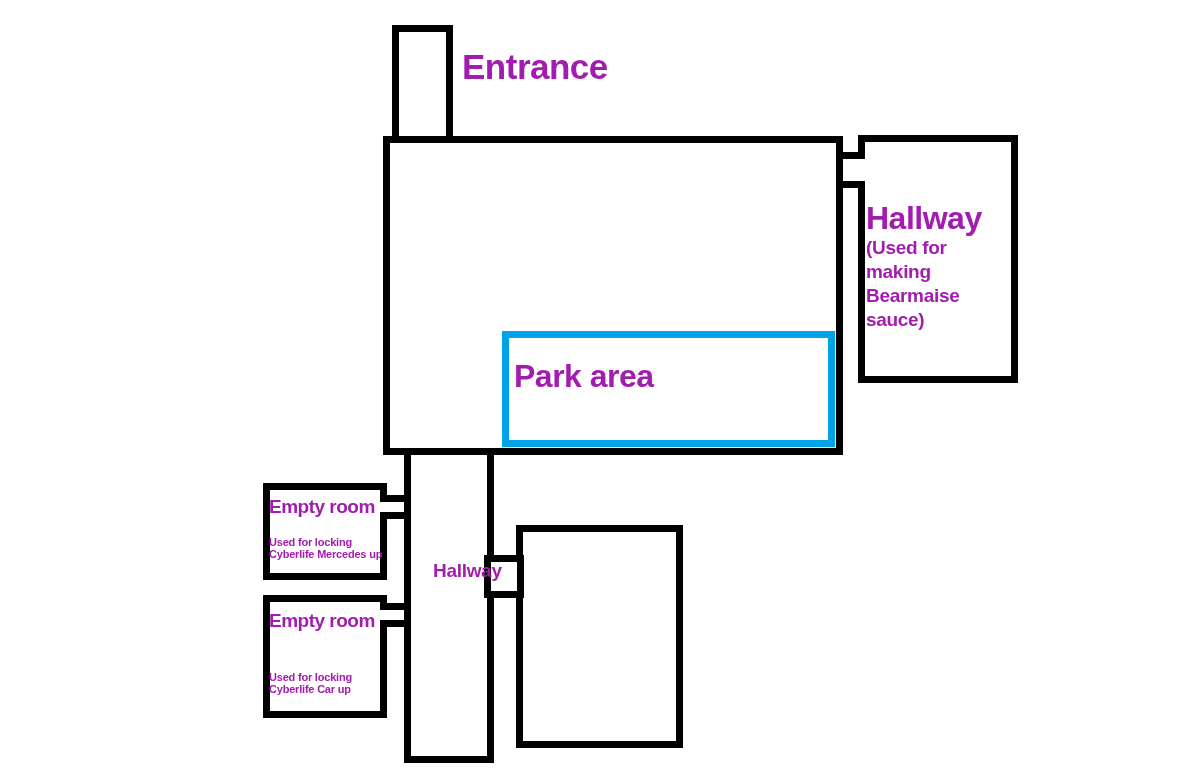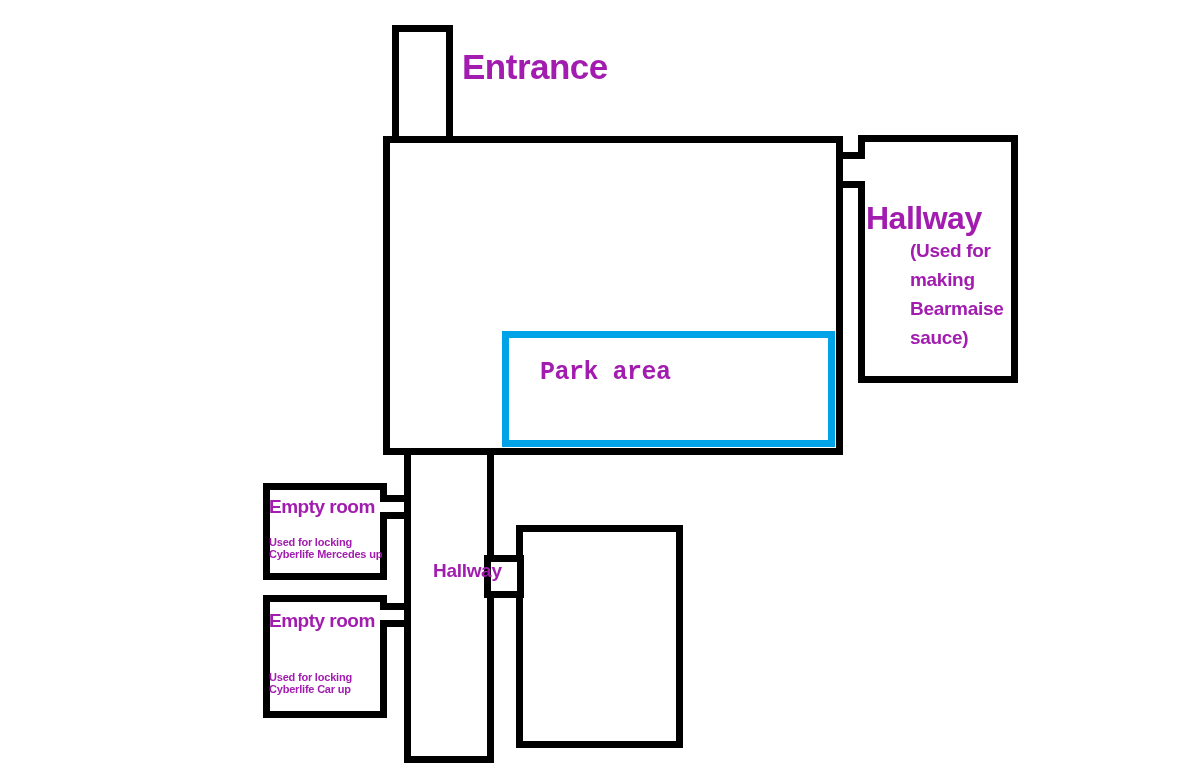--- a/index.html
+++ b/index.html
@@ -63,22 +63,22 @@
   #empty-room-2      { left: 263px; top: 595px; width: 124px; height: 123px; }
   
   #door-main-kitchen   { left: 843px; top: 152px; width: 22px; height: 36px; }
   #door-empty1-hallway { left: 380px; top: 495px; width: 24px; height: 24px; }
   #door-empty2-hallway { left: 380px; top: 603px; width: 24px; height: 24px; }
   #door-hallway-lab    { left: 484px; top: 555px; width: 40px; height: 43px; }
   
   #entrance-label     { left: 462px; top: 48px;  font-size: 35px; }
   #main-area-label    { left: 435px; top: 190px; font-size: 35px; }
   #kitchen-label      { left: 866px; top: 201px; font-size: 32px; }
-  #kitchen-note       { left: 866px; top: 236px; font-size: 19px; line-height: 29px; width: 112px; letter-spacing: -0.3px; margin-left: 44px; }
-  #park-area-label    { left: 540px; top: 359px; font-size: 25px; font-family: Liberation Mono, monospace; }
+  #kitchen-note       { left: 866px; top: 236px; font-size: 19px; line-height: 24px; width: 112px; letter-spacing: -0.3px; }
+  #park-area-label    { left: 514px; top: 359px; font-size: 32px; }
   #hallway-label      { left: 414px; top: 561px; font-size: 19px; letter-spacing: -0.3px; margin-left: 19px; }
   #computer-lab-label { left: 530px; top: 572px; font-size: 26px; line-height: 30px; width: 140px; }
   #empty-room-1-label { left: 269px; top: 497px; font-size: 19px; }
   #empty-room-1-note  { left: 269px; top: 537px; font-size: 11px; line-height: 11.5px; width: 114px; letter-spacing: -0.2px; }
   #empty-room-2-label { left: 269px; top: 611px; font-size: 19px; }
   #empty-room-2-note  { left: 269px; top: 672px; font-size: 11px; line-height: 11.5px; width: 114px; letter-spacing: -0.2px; }
 </style>
 </head>
 <body>
 

